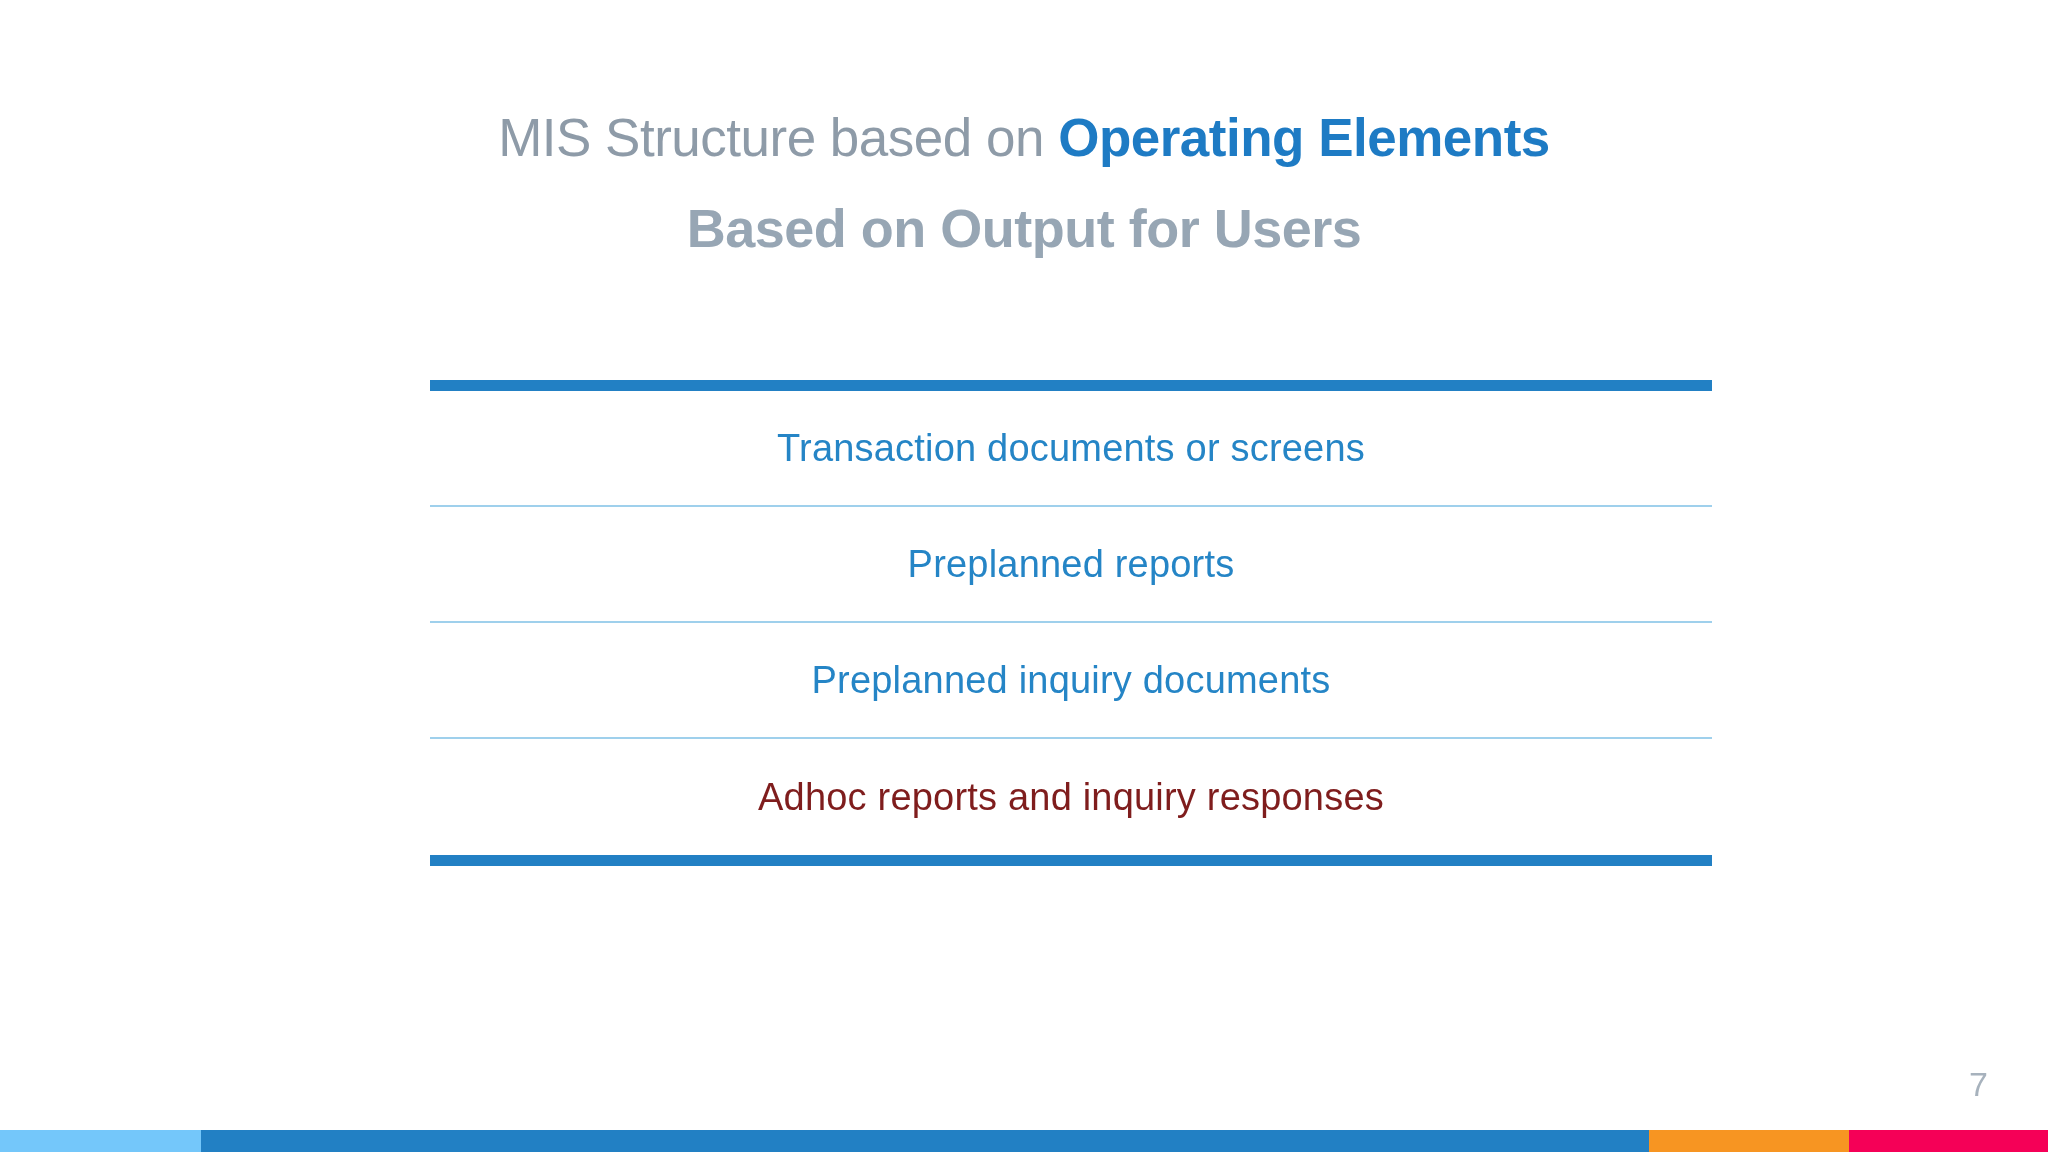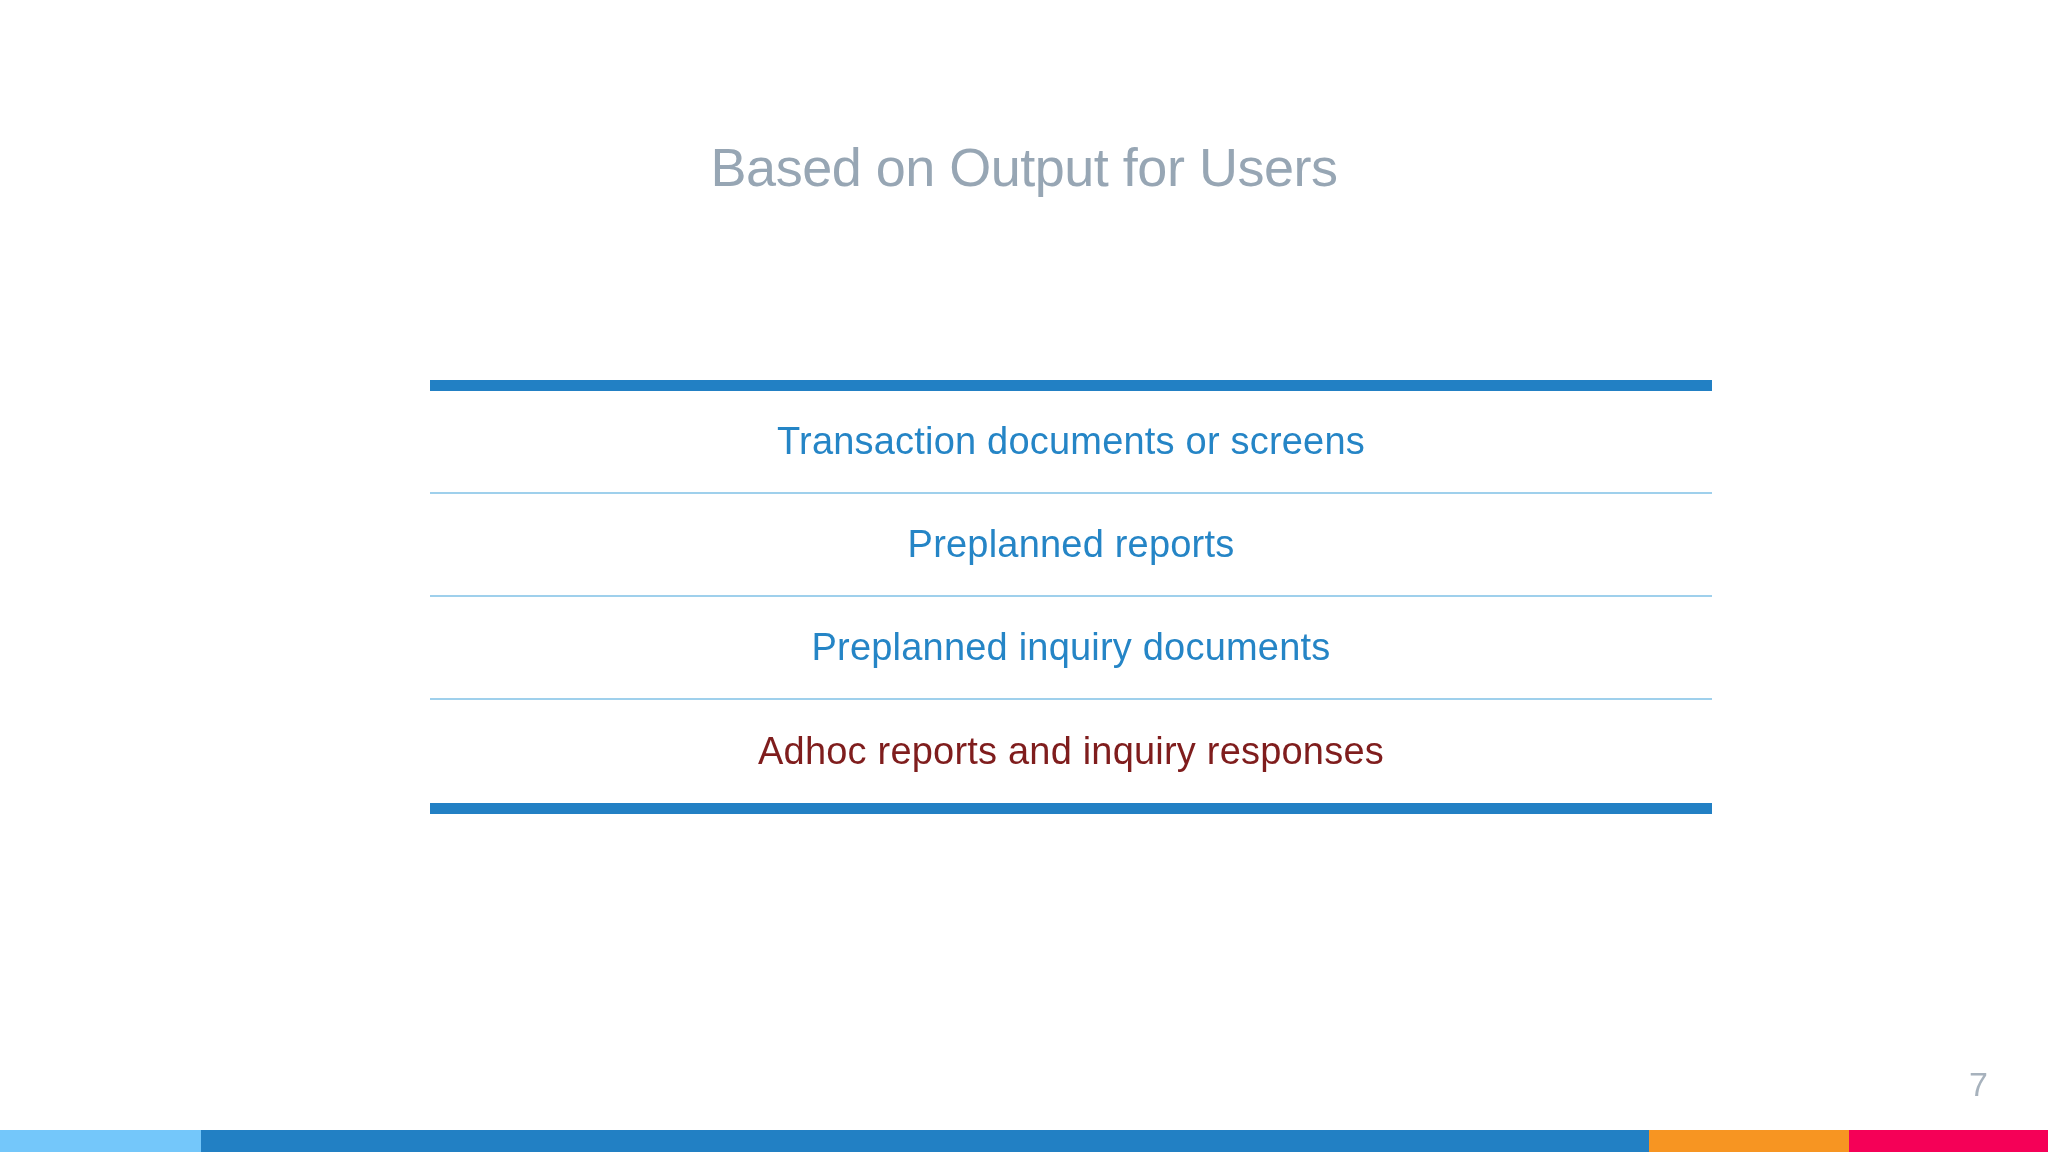--- a/index.html
+++ b/index.html
@@ -39,38 +39,38 @@
     white-space: nowrap;
   }
   .slide-title .accent {
     color: #1E7BC4;
     font-weight: 700;
   }
   .slide-subtitle {
     margin-top: 28px;
     font-size: 54px;
     line-height: 1.15;
-    font-weight: 400;
+    font-weight: 700;
     letter-spacing: -0.5px;
     color: #97A6B4;
     white-space: nowrap;
   }
 
   
   .table {
     position: absolute;
     left: 430px;
     width: 1282px;
     top: 380px;
     border-top: 11px solid #2280C4;
     border-bottom: 11px solid #2280C4;
     box-sizing: content-box;
   }
   .table-row {
-    height: 103px;
+    height: 116px;
     display: flex;
     align-items: center;
     justify-content: center;
     border-bottom: 2px solid #9FD0EC;
     box-sizing: border-box;
   }
   .table-row:last-child {
     border-bottom: none;
   }
   .row-label {
@@ -101,20 +101,21 @@
     display: flex;
   }
   .footer-seg { height: 100%; }
 </style>
 </head>
 <body>
 
 <div class="slide">
 
   <div class="title-block">
+    <div class="slide-title"><span style="color: rgb(142, 155, 168);">MIS Structure based on </span><span class="accent" style="color: rgb(30, 123, 196);">Operating Elements</span></div>
     <div class="slide-subtitle" style="color: rgb(151, 166, 180);">Based on Output for Users</div>
   </div>
 
   <div class="table" style="border-top-color: rgb(34, 128, 196); border-bottom-color: rgb(34, 128, 196);">
     <div class="table-row" style="border-bottom-color: rgb(159, 208, 236);">
       <span class="row-label" style="color: rgb(37, 133, 198);">Transaction documents or screens</span>
     </div>
     <div class="table-row" style="border-bottom-color: rgb(159, 208, 236);">
       <span class="row-label" style="color: rgb(37, 133, 198);">Preplanned reports</span>
     </div>

